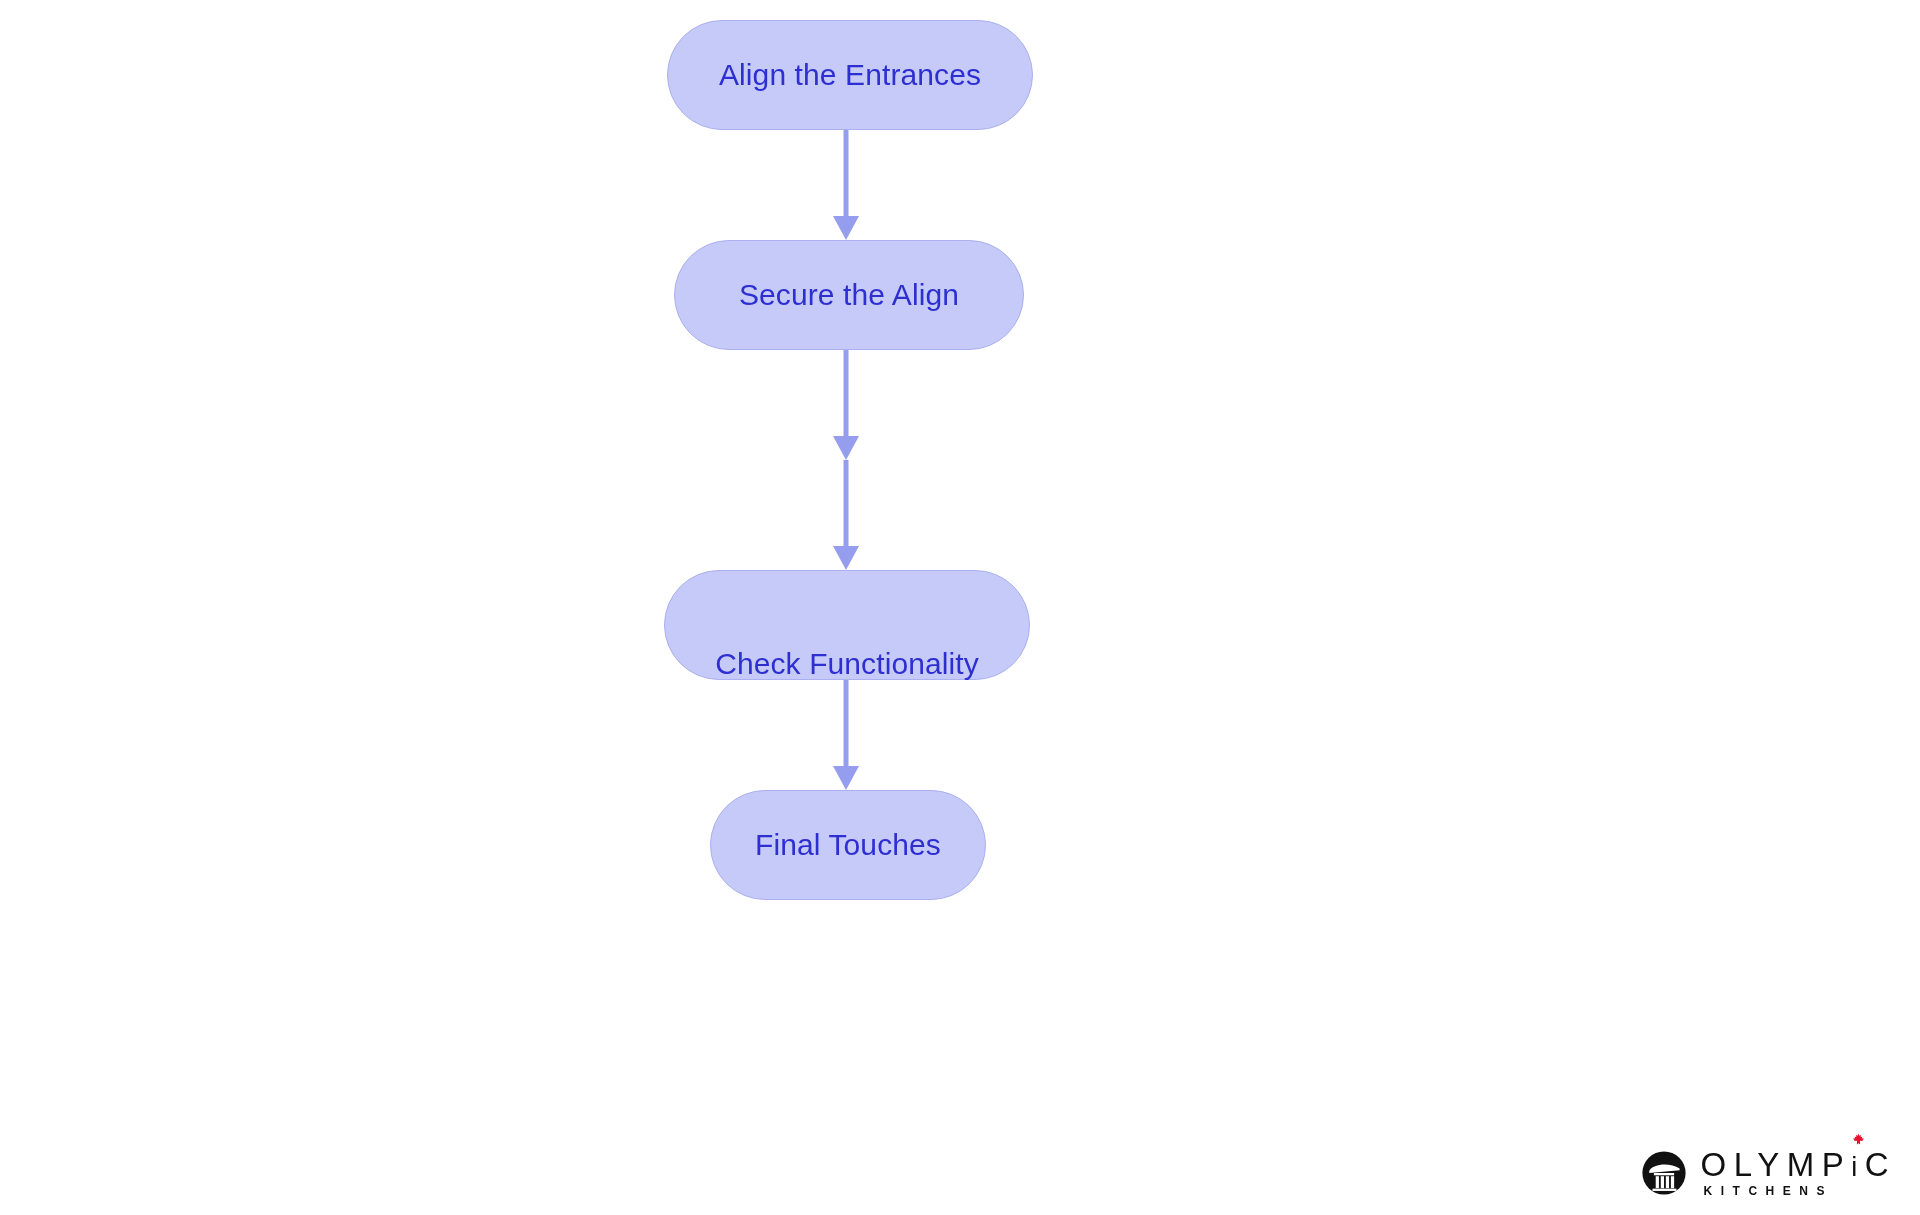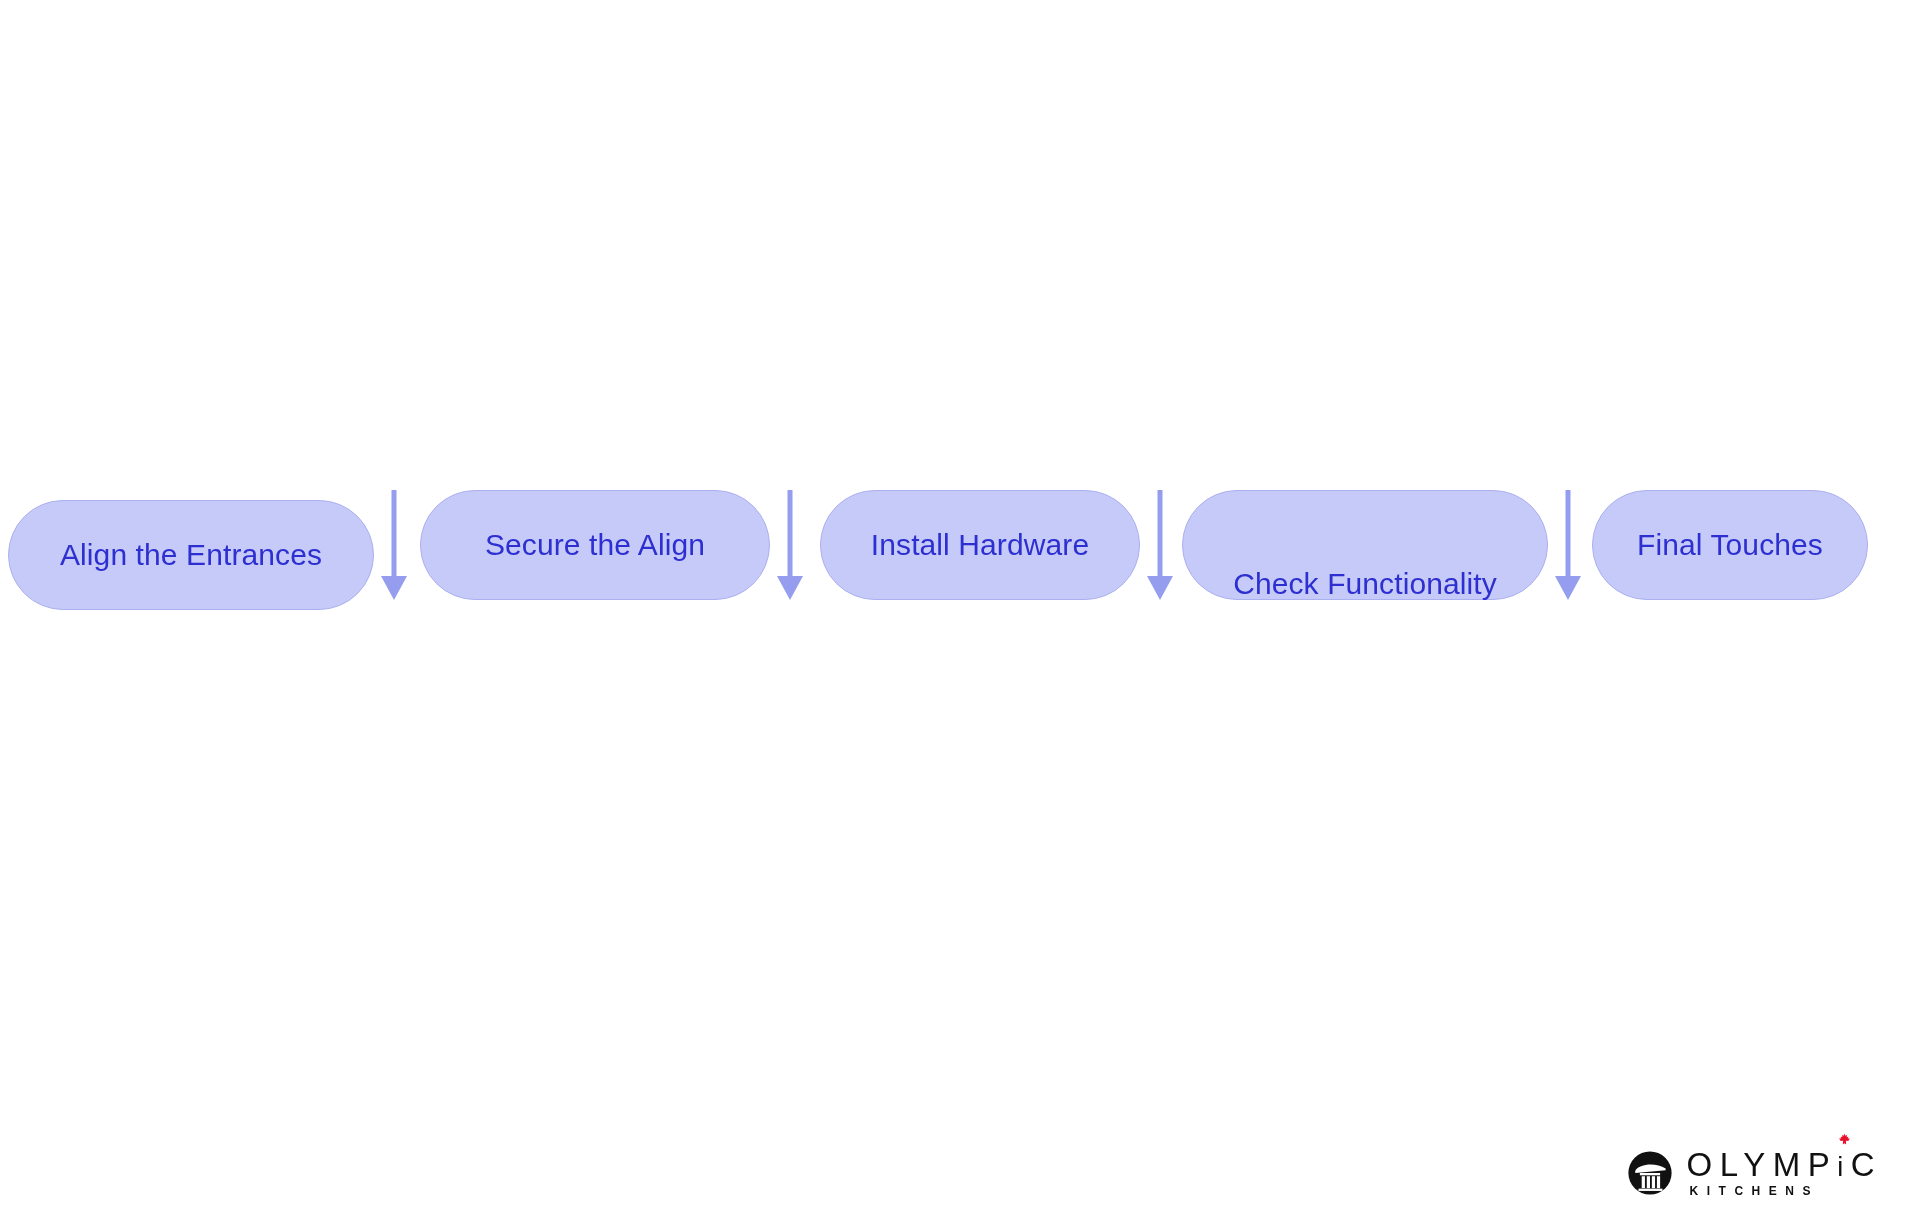--- a/index.html
+++ b/index.html
@@ -22,21 +22,21 @@
   }
 
   
   #flow {
     position: absolute;
     left: 0;
     top: 0;
     width: 1692px;
     height: 1090px;
     display: flex;
-    flex-direction: row;
+    flex-direction: column;
     align-items: center;
   }
 
   .node {
     position: relative;
     height: 110px;
     background: #c6caf8;
     border: 1.5px solid #aab0f0;
     border-radius: 55px;
     display: flex;
@@ -95,21 +95,21 @@
   .n1 { margin-left: 6px; }
   .n2 { margin-left: 10px; }
   .n3 { margin-left: 2px; align-items: flex-end; }
   .n4 { margin-left: 4px; text-align: center; }
 
   #flow > :first-child { margin-top: 20px; }
 
   
   #logo {
     position: absolute;
-    right: 38px;
+    right: 24px;
     bottom: 18px;
     display: flex;
     align-items: center;
     gap: 14px;
   }
   #logo-emblem {
     width: 46px;
     height: 46px;
     flex: none;
   }
@@ -170,23 +170,20 @@
 
     <div class="node n1">
       <span class="node-label">Secure the Align</span>
     </div>
 
     <div class="connector">
       <div class="shaft"></div>
       <div class="head"></div>
     </div>
 
-    <div class="node n2">
-      <span class="node-label">Install Hardware</span>
-    </div>
 
     <div class="connector">
       <div class="shaft"></div>
       <div class="head"></div>
     </div>
 
     <div class="node n3">
       <span class="node-label">Check Functionality</span>
     </div>
 

